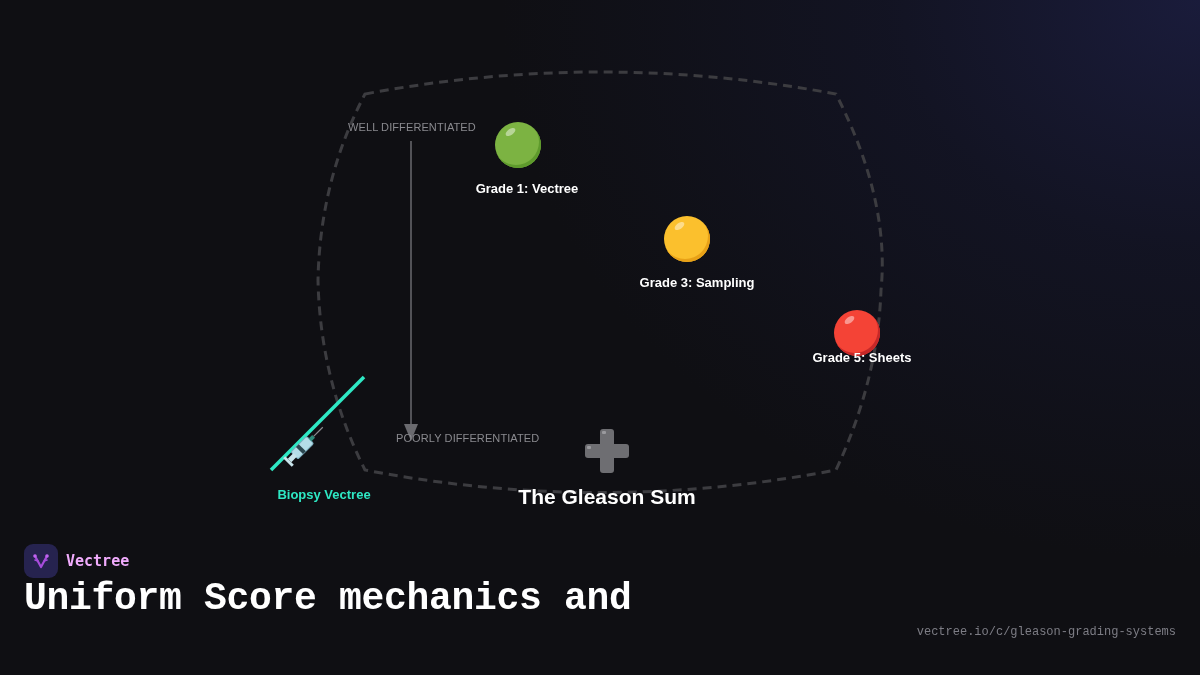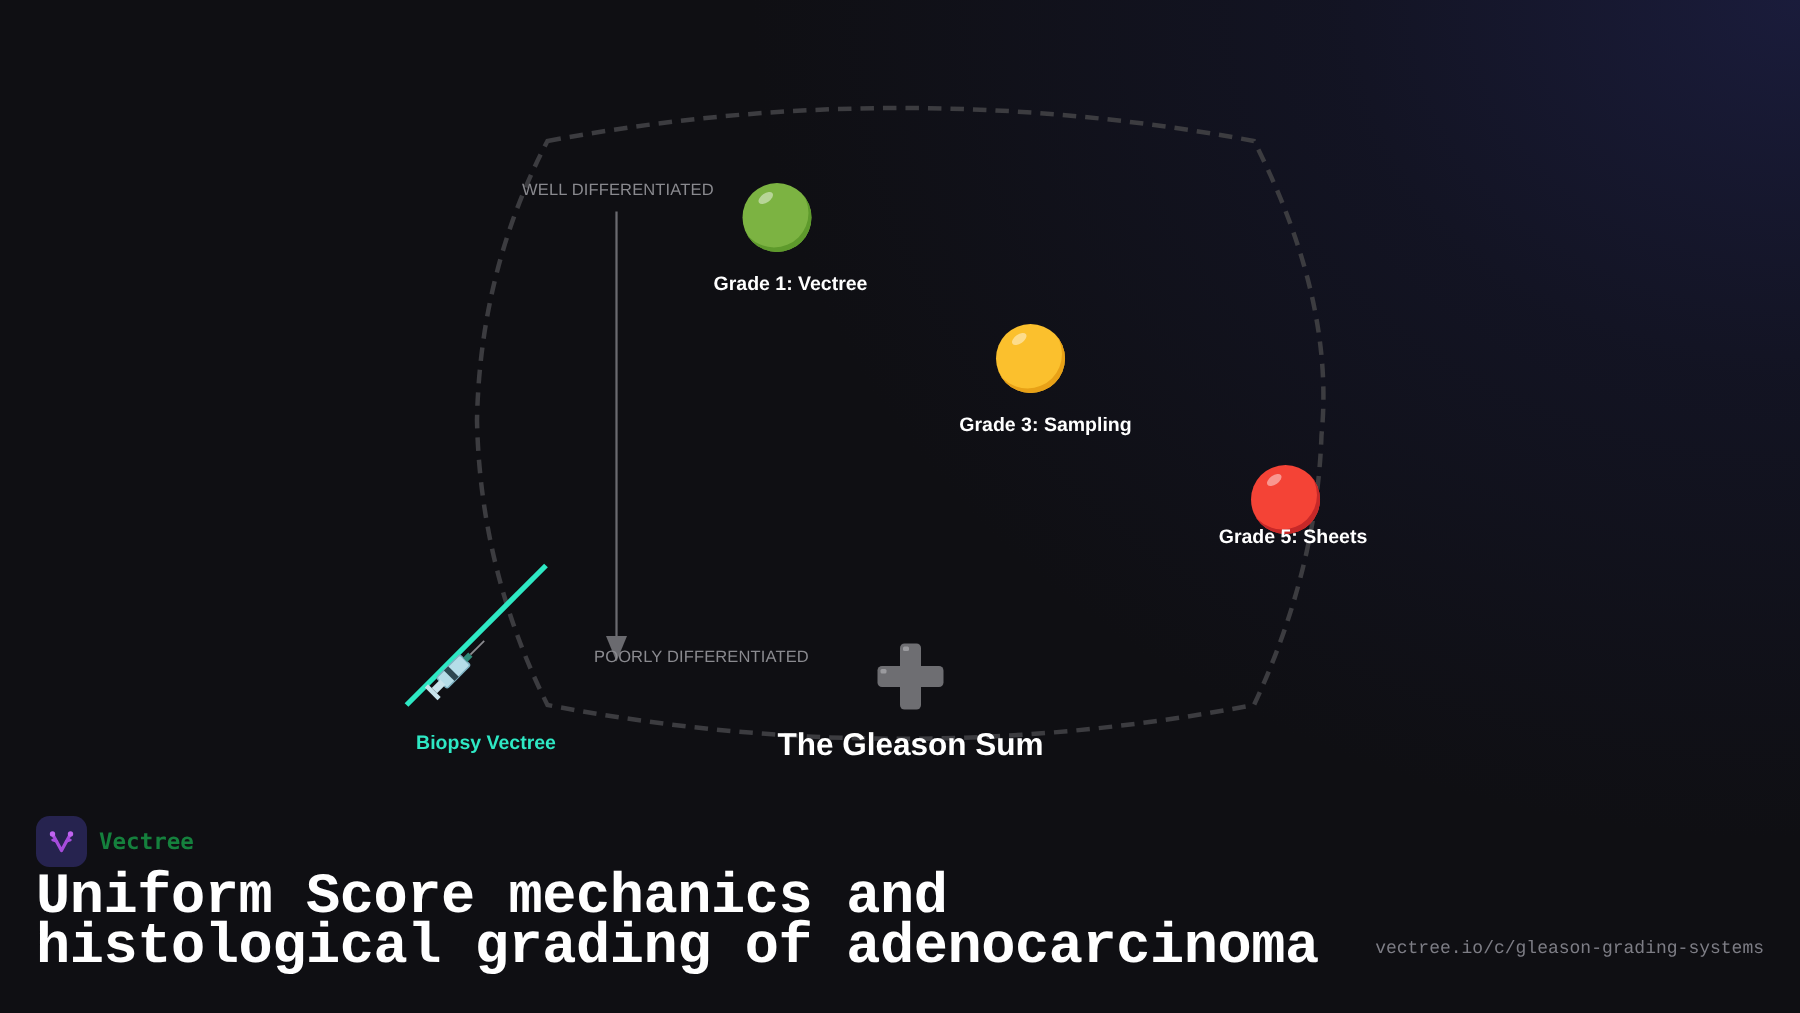--- a/index.html
+++ b/index.html
@@ -33,21 +33,21 @@
     border-radius: 50%; background: rgba(255,255,255,0.45); transform: rotate(-35deg);
   }
   .brand {
     position: absolute; left: 24px; top: 544px; display: flex; align-items: center; gap: 8px;
   }
   .brand-logo {
     width: 34px; height: 34px; border-radius: 9px; background: #26234f;
     display: flex; align-items: center; justify-content: center;
   }
   .brand-name {
-    font-family: "DejaVu Sans Mono", monospace; font-weight: bold; font-size: 15px; color: #15803d;
+    font-family: "DejaVu Sans Mono", monospace; font-weight: bold; font-size: 15px; color: #f0abfc;
   }
   .title {
     position: absolute; left: 24px; top: 582px; margin: 0;
     font-family: "Liberation Mono", monospace; font-weight: bold; font-size: 38px;
     line-height: 33px; color: #ffffff; letter-spacing: -0.3px;
   }
   .url {
     position: absolute; right: 24px; top: 625px;
     font-family: "Liberation Mono", monospace; font-size: 12px; color: #7d7d85;
   }
@@ -105,16 +105,15 @@
       <path d="M7 10 L4 9 M13 10 L16 9" stroke="#a64cdb" stroke-width="1.6" stroke-linecap="round"></path>
       <circle cx="4" cy="5" r="1.8" fill="#c064f0"></circle>
       <circle cx="16" cy="5" r="1.8" fill="#c064f0"></circle>
     </svg>
   </div>
   <span class="brand-name">Vectree</span>
 </div>
 
 <h1 class="title">
   <span>Uniform Score mechanics and</span><br>
-  <span>histological grading of adenocarcinoma</span>
 </h1>
 
 <span class="url">vectree.io/c/gleason-grading-systems</span>
 
 </body></html>

